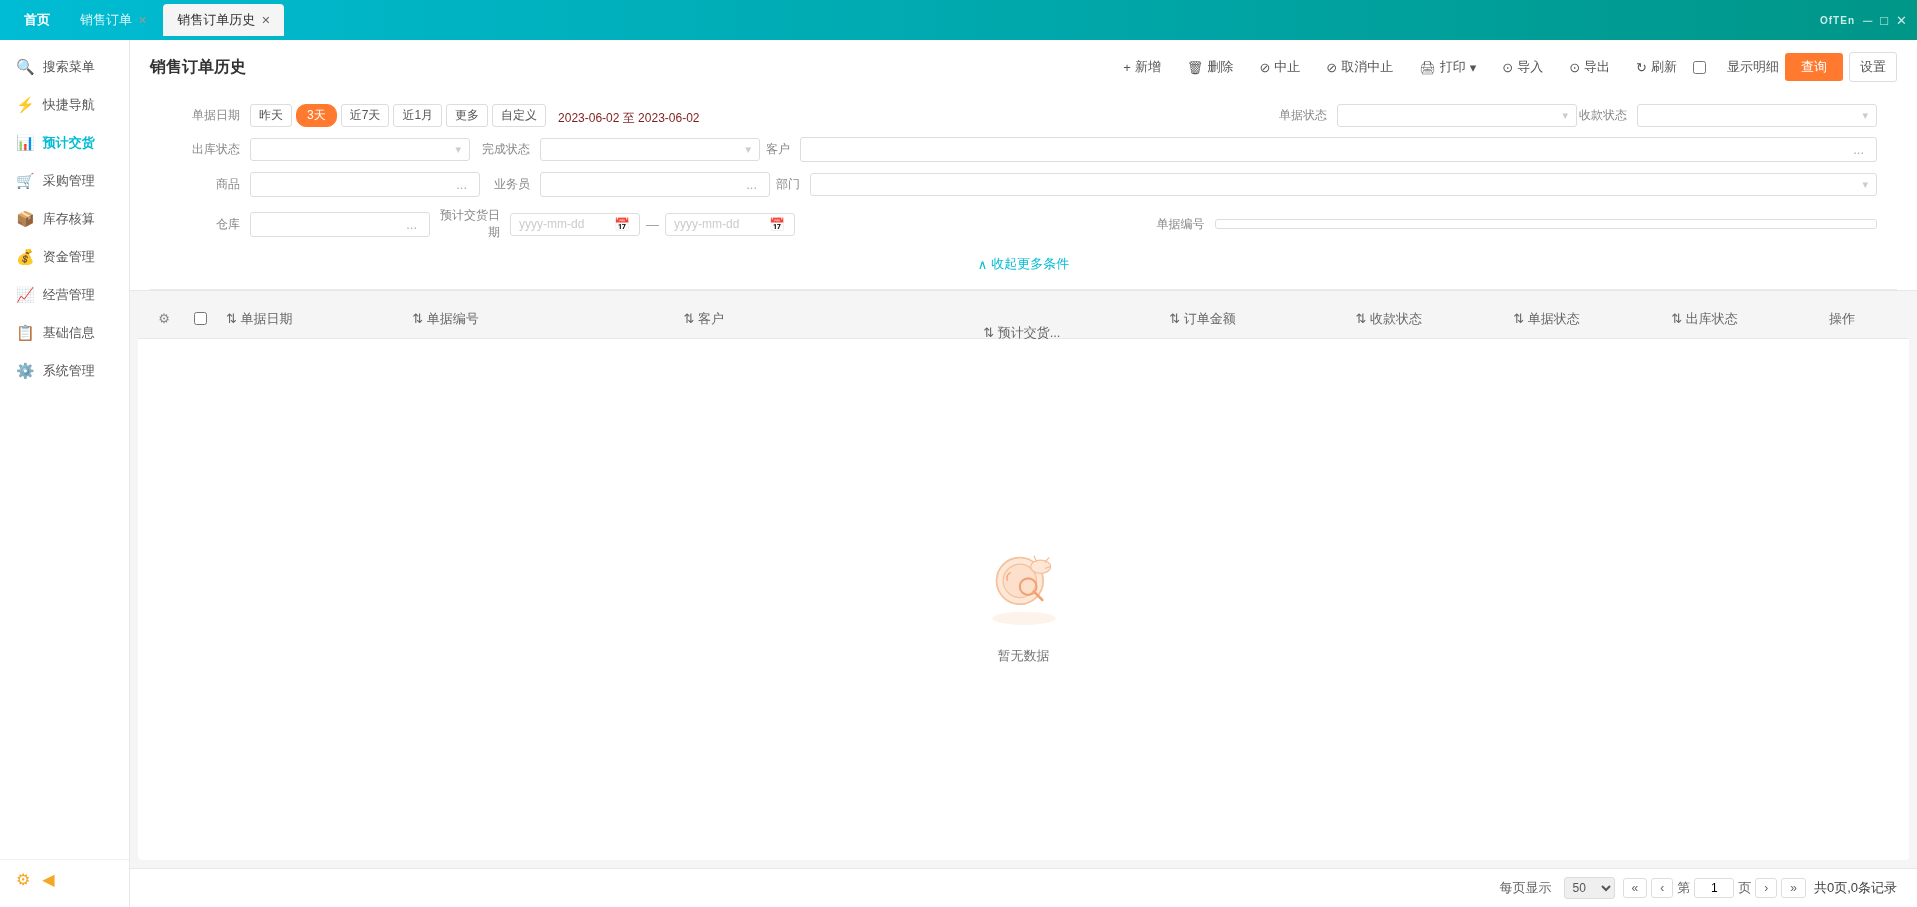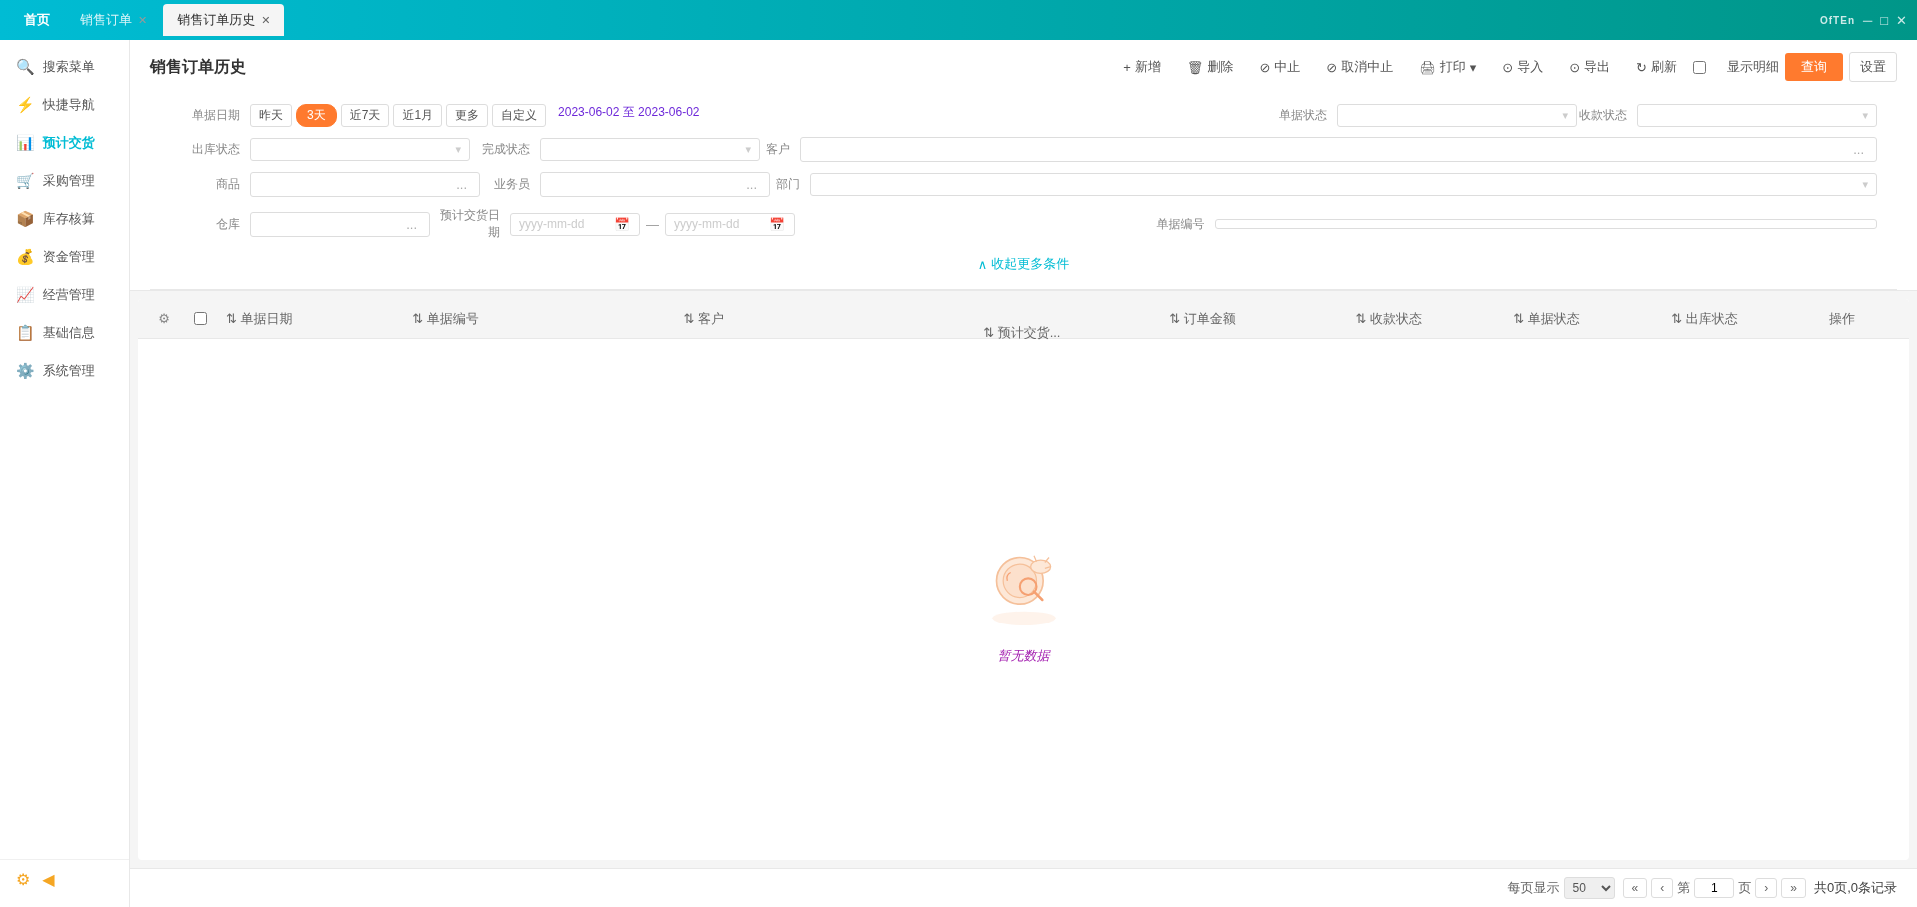--- a/index.html
+++ b/index.html
@@ -159,42 +159,42 @@
     .filter-label {
       width: 80px;
       color: #888;
       font-size: 12px;
       text-align: right;
       padding-right: 10px;
       flex-shrink: 0;
     }
     .filter-group {
       display: flex;
-      align-items: flex-start;
+      align-items: flex-end;
       flex: 1;
       gap: 8px;
     }
     .date-quick-btns {
       display: flex;
       align-items: center;
       gap: 4px;
     }
     .date-btn {
       padding: 2px 8px;
       border: 1px solid #ddd;
       background: white;
       cursor: pointer;
       border-radius: 3px;
       font-size: 12px;
       color: #555;
     }
     .date-btn.active { background: #ff7a2e; color: white; border-color: #ff7a2e; border-radius: 10px; padding: 2px 10px; }
     .date-range-text {
       font-size: 12px;
-      color: #6d28d9;
+      color: #7f1d1d;
       margin-left: 4px;
     }
     .filter-select {
       display: flex;
       align-items: center;
       border: 1px solid #ddd;
       border-radius: 3px;
       padding: 4px 8px;
       background: white;
       cursor: pointer;
@@ -269,41 +269,40 @@
       align-items: center;
       justify-content: center;
       gap: 12px;
       padding: 60px 0;
     }
     .empty-icon {
       width: 100px;
       height: 100px;
     }
     .empty-text {
-      color: #a21caf;
+      color: #737373;
       font-size: 13px;
-      font-style: italic;
     }
 
     
     .pagination-bar {
       background: white;
       border-top: 1px solid #e8e8e8;
       padding: 8px 20px;
       display: flex;
       align-items: center;
       justify-content: flex-end;
       gap: 8px;
       font-size: 12px;
       color: #666;
     }
     .page-size-select {
       display: flex;
       align-items: center;
-      gap: 4px;
+      gap: 12px;
       justify-content: space-between;
     }
     .page-size-select select {
       border: 1px solid #ddd;
       border-radius: 3px;
       padding: 2px 4px;
       font-size: 12px;
       color: #555;
       cursor: pointer;
     }

